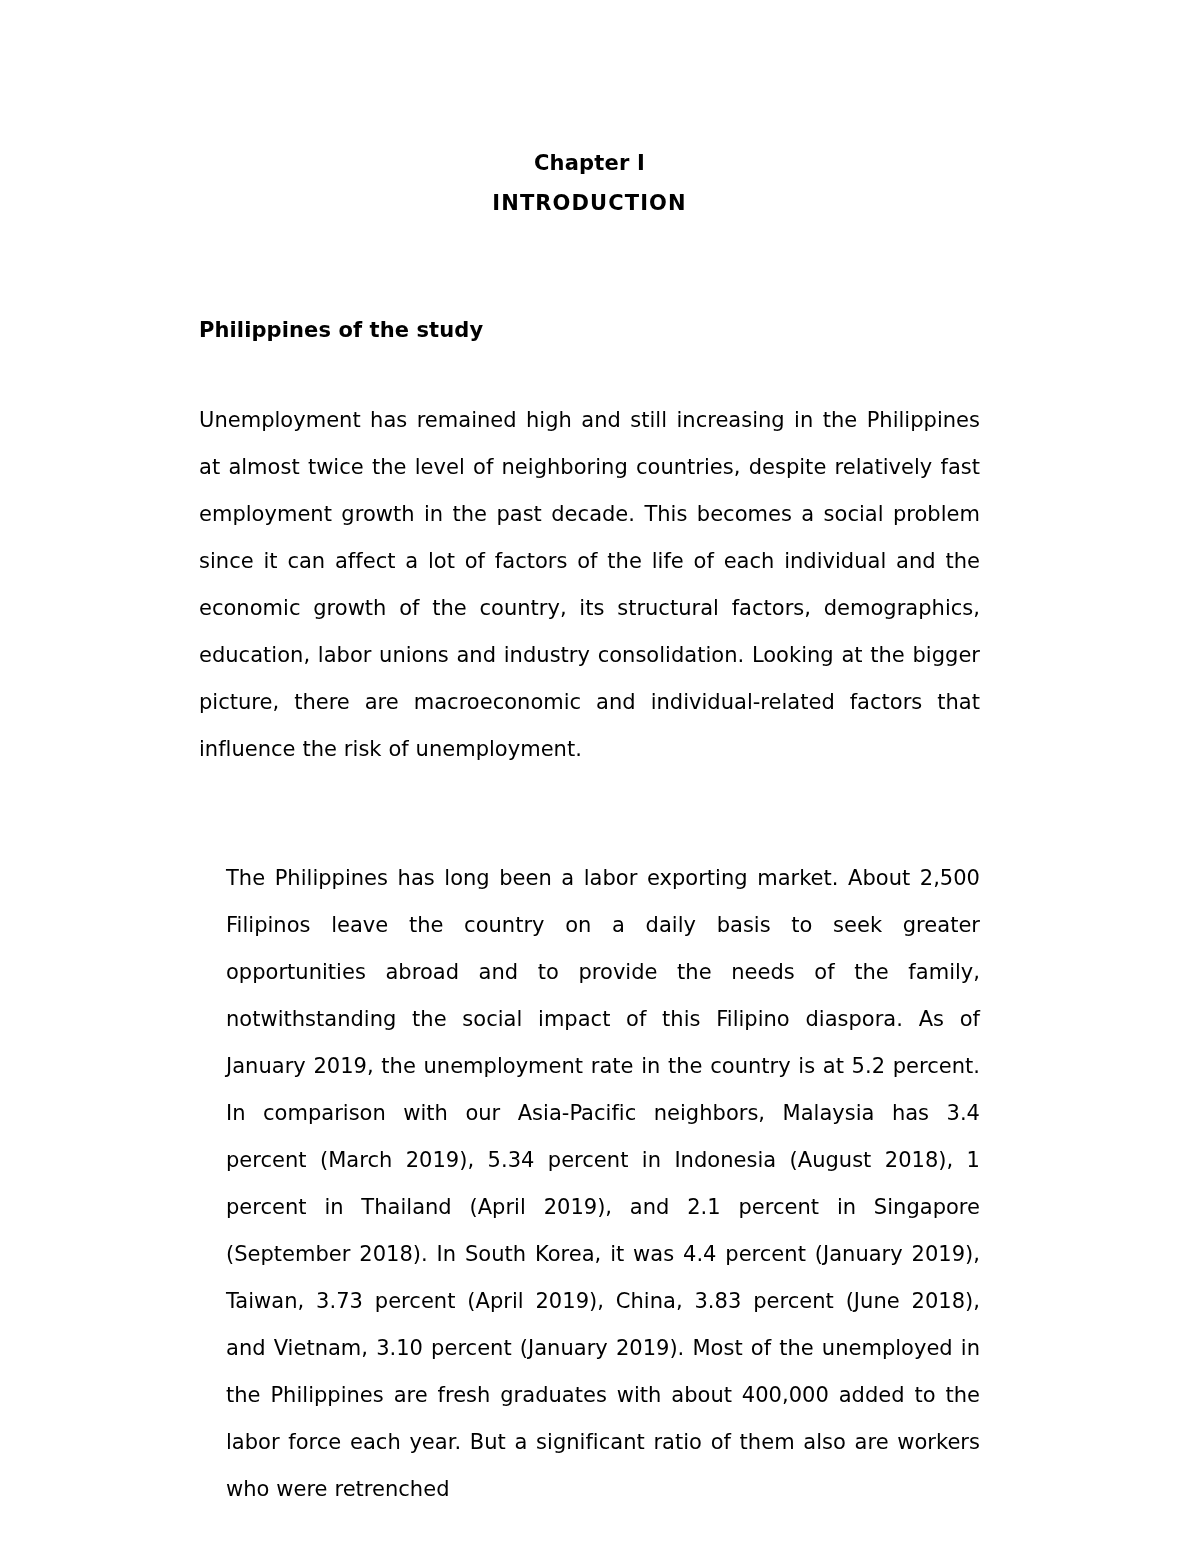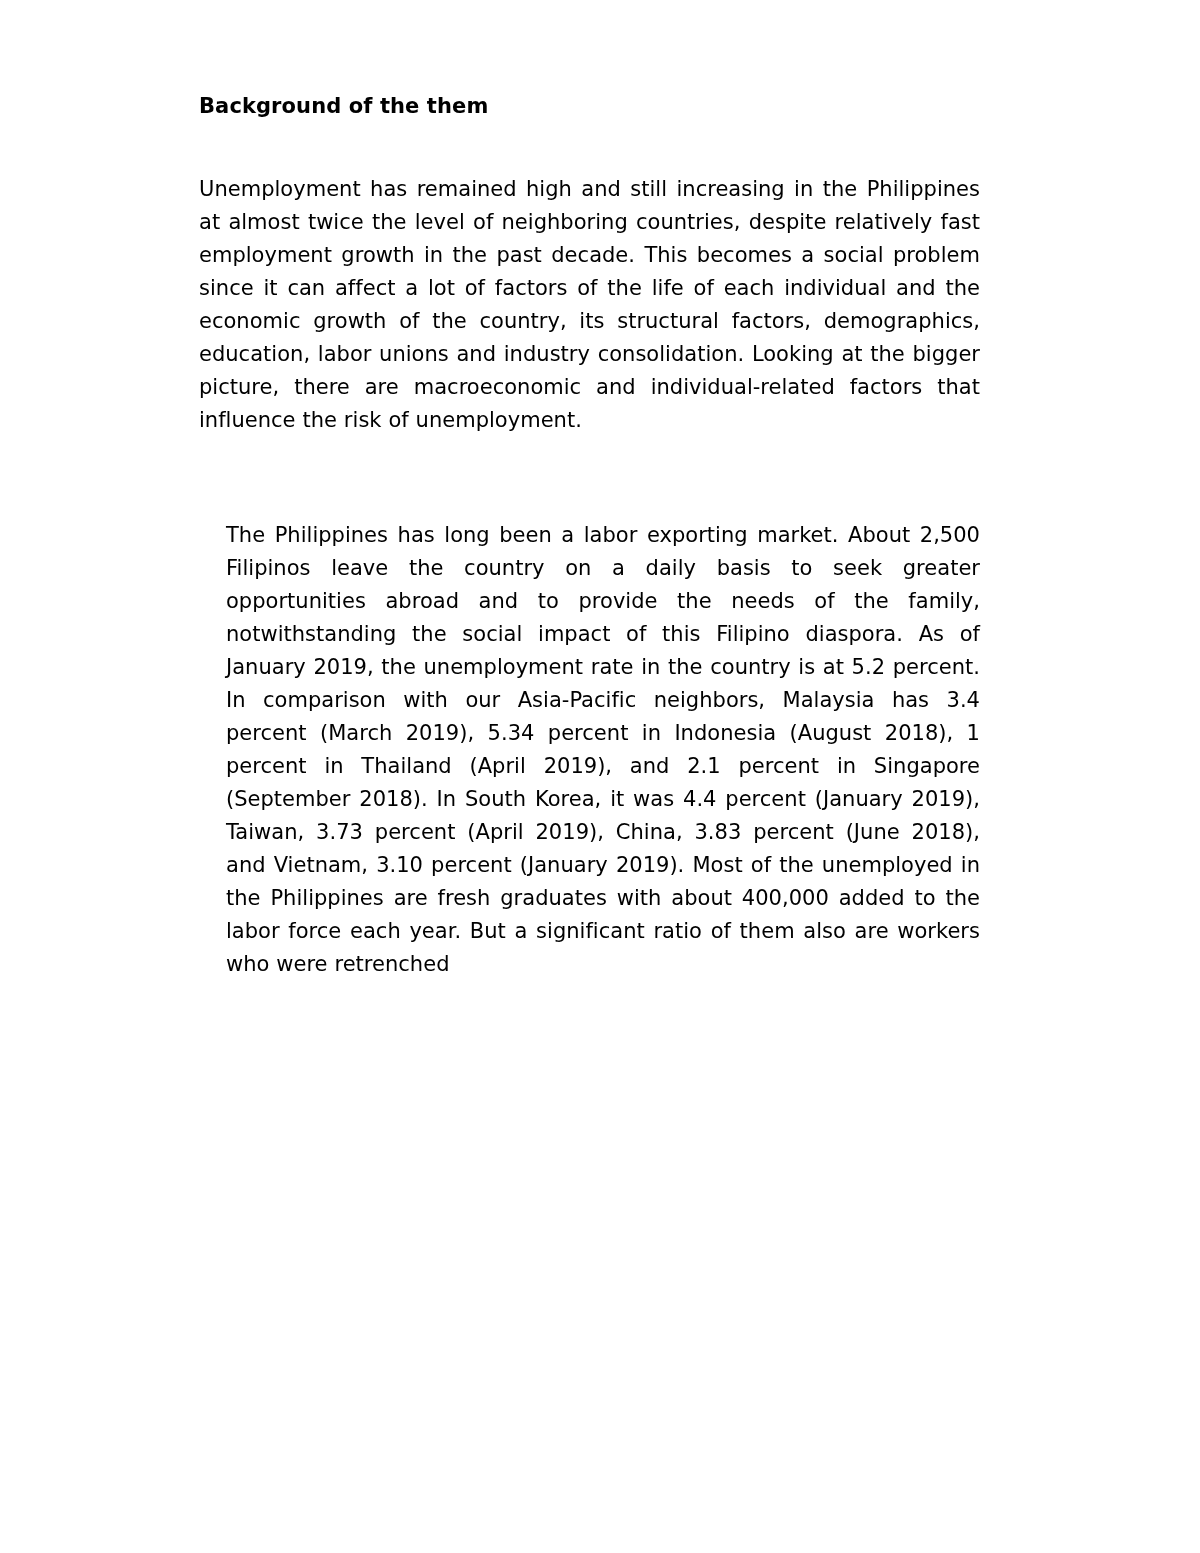--- a/index.html
+++ b/index.html
@@ -53,21 +53,21 @@
     text-align: left;
     font-size: 21px;
     font-weight: bold;
     line-height: 34px;
     letter-spacing: 0.1px;
   }
 
   .body-paragraph {
     margin: 0;
     font-size: 21px;
-    line-height: 33px;
+    line-height: 47px;
     text-align: justify;
     text-justify: inter-word;
     letter-spacing: 0.02px;
     word-spacing: 0.2px;
     -webkit-hyphens: none;
     hyphens: none;
   }
 
   
   .para-first {
@@ -79,22 +79,24 @@
     padding-top: 82px;
     margin-left: 27px;
   }
 </style>
 </head>
 <body>
 
 <div class="page">
   <div class="content">
 
+    <h1 class="chapter-title">Chapter I</h1>
 
+    <h2 class="section-title">INTRODUCTION</h2>
 
-    <h3 class="heading">Background of the them</h3>
+    <h3 class="heading">Philippines of the study</h3>
 
     <p class="body-paragraph para-first">Unemployment has remained high and still increasing in the Philippines at almost twice the level of neighboring countries, despite relatively fast employment growth in the past decade. This becomes a social problem since it can affect a lot of factors of the life of each individual and the economic growth of the country, its structural factors, demographics, education, labor unions and industry consolidation. Looking at the bigger picture, there are macroeconomic and individual-related factors that influence the risk of unemployment.</p>
 
     <p class="body-paragraph para-next">The Philippines has long been a labor exporting market. About 2,500 Filipinos leave the country on a daily basis to seek greater opportunities abroad and to provide the needs of the family, notwithstanding the social impact of this Filipino diaspora. As of January 2019, the unemployment rate in the country is at 5.2 percent. In comparison with our Asia-Pacific neighbors, Malaysia has 3.4 percent (March 2019), 5.34 percent in Indonesia (August 2018), 1 percent in Thailand (April 2019), and 2.1 percent in Singapore (September 2018). In South Korea, it was 4.4 percent (January 2019), Taiwan, 3.73 percent (April 2019), China, 3.83 percent (June 2018), and Vietnam, 3.10 percent (January 2019). Most of the unemployed in the Philippines are fresh graduates with about 400,000 added to the labor force each year. But a significant ratio of them also are workers who were retrenched</p>
 
   </div>
 </div>
 
 </body></html>

